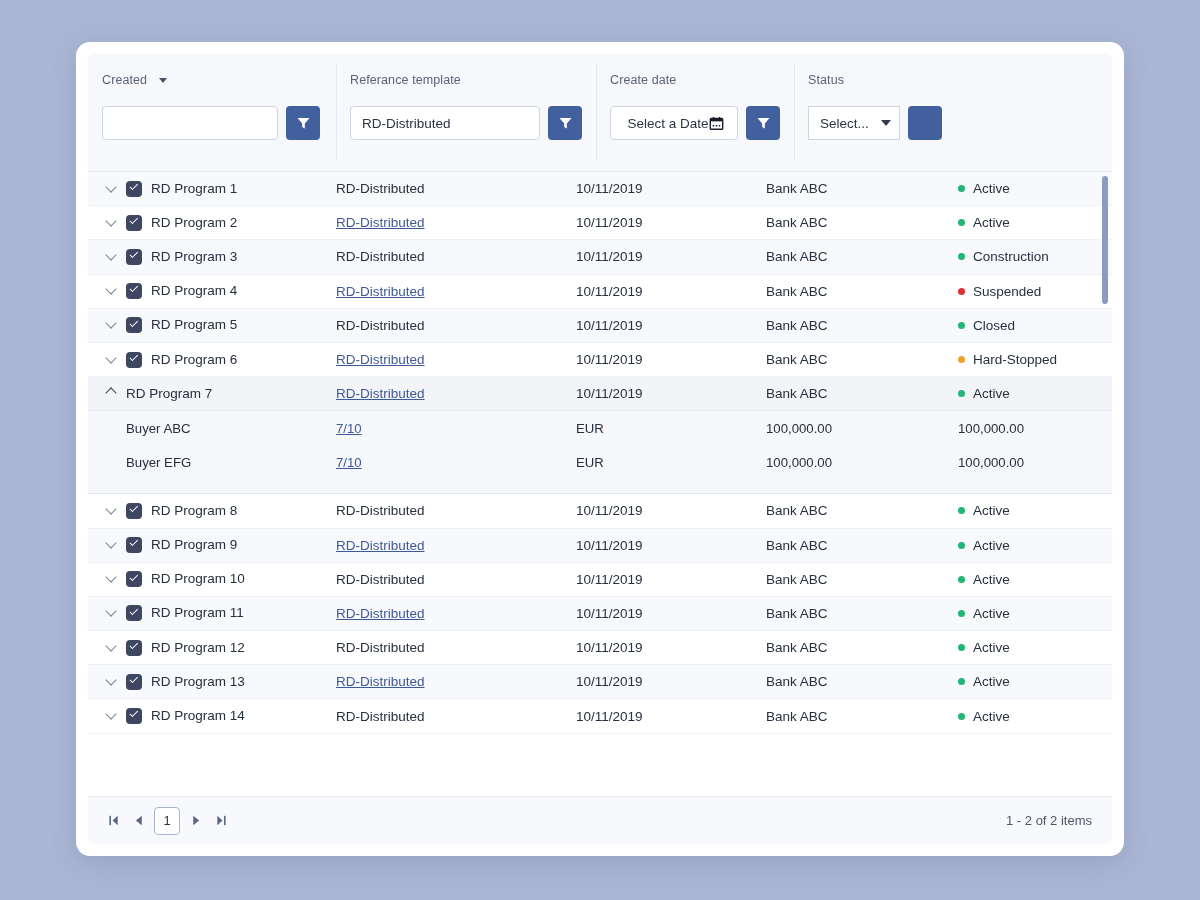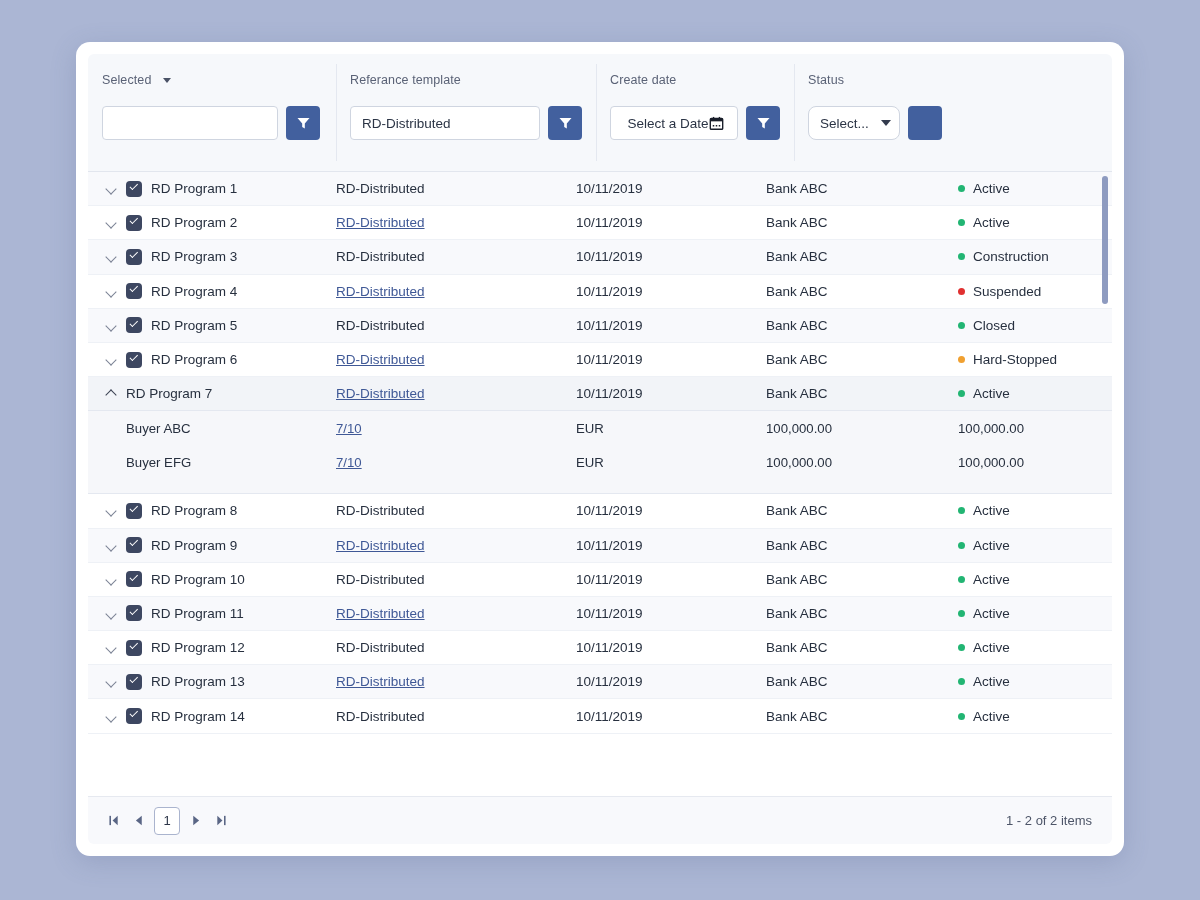--- a/index.html
+++ b/index.html
@@ -123,21 +123,21 @@
     font-size: 13.5px;
     color: #2b3445;
     white-space: nowrap;
   }
 
   .select-box {
     width: 92px;
     height: 34px;
     background: #fff;
     border: 1px solid #cfd5e0;
-    border-radius: 8px;
+    border-radius: 0;
     display: flex;
     align-items: center;
     justify-content: space-between;
     padding: 0 8px 0 11px;
     font-size: 13.5px;
     color: #2b3445;
     white-space: nowrap;
   }
   .select-box .caret2 {
     width: 0; height: 0;
@@ -172,21 +172,21 @@
     height: 34.2px;
     border-bottom: 1px solid #eef1f6;
     font-size: 13.5px;
     color: #27303f;
   }
   .row.alt  { background: #f8f9fc; }
   .row.plain{ background: #ffffff; }
   .row.expanded-row { background: #f2f4f8; border-bottom: 1px solid #e4e8f0; }
 
   .cell { padding-right: 10px; white-space: nowrap; overflow: hidden; }
-  .col-program { flex: 0 0 248px; display: flex; align-items: center; padding-left: 18px; gap: 9px; }
+  .col-program { flex: 0 0 248px; display: flex; padding-left: 18px; gap: 9px; }
   .col-ref     { flex: 0 0 240px; }
   .col-date    { flex: 0 0 190px; }
   .col-by      { flex: 0 0 192px; }
   .col-status  { flex: 1 1 auto; display: flex; align-items: center; gap: 8px; }
 
   .chev {
     width: 11px; height: 11px;
     flex: 0 0 11px;
     position: relative;
     cursor: pointer;
@@ -309,21 +309,21 @@
 </head>
 <body>
 
 <div id="app-card">
   <div id="panel">
 
     <div id="filter-bar">
 
       <div class="filter-col c-programs">
         <div class="filter-label">
-          <span>Selected</span>
+          <span>Created</span>
           <span class="caret"></span>
         </div>
         <div class="filter-controls">
           <input class="filter-input w-blank1" type="text" value="" style="">
           <button class="funnel-btn">
             <svg width="15" height="15" viewBox="0 0 16 16">
               <path d="M1.6 2.2h12.8L9.4 8.1v5.2L6.6 11.6V8.1z" fill="#ffffff"></path>
             </svg>
           </button>
         </div>

